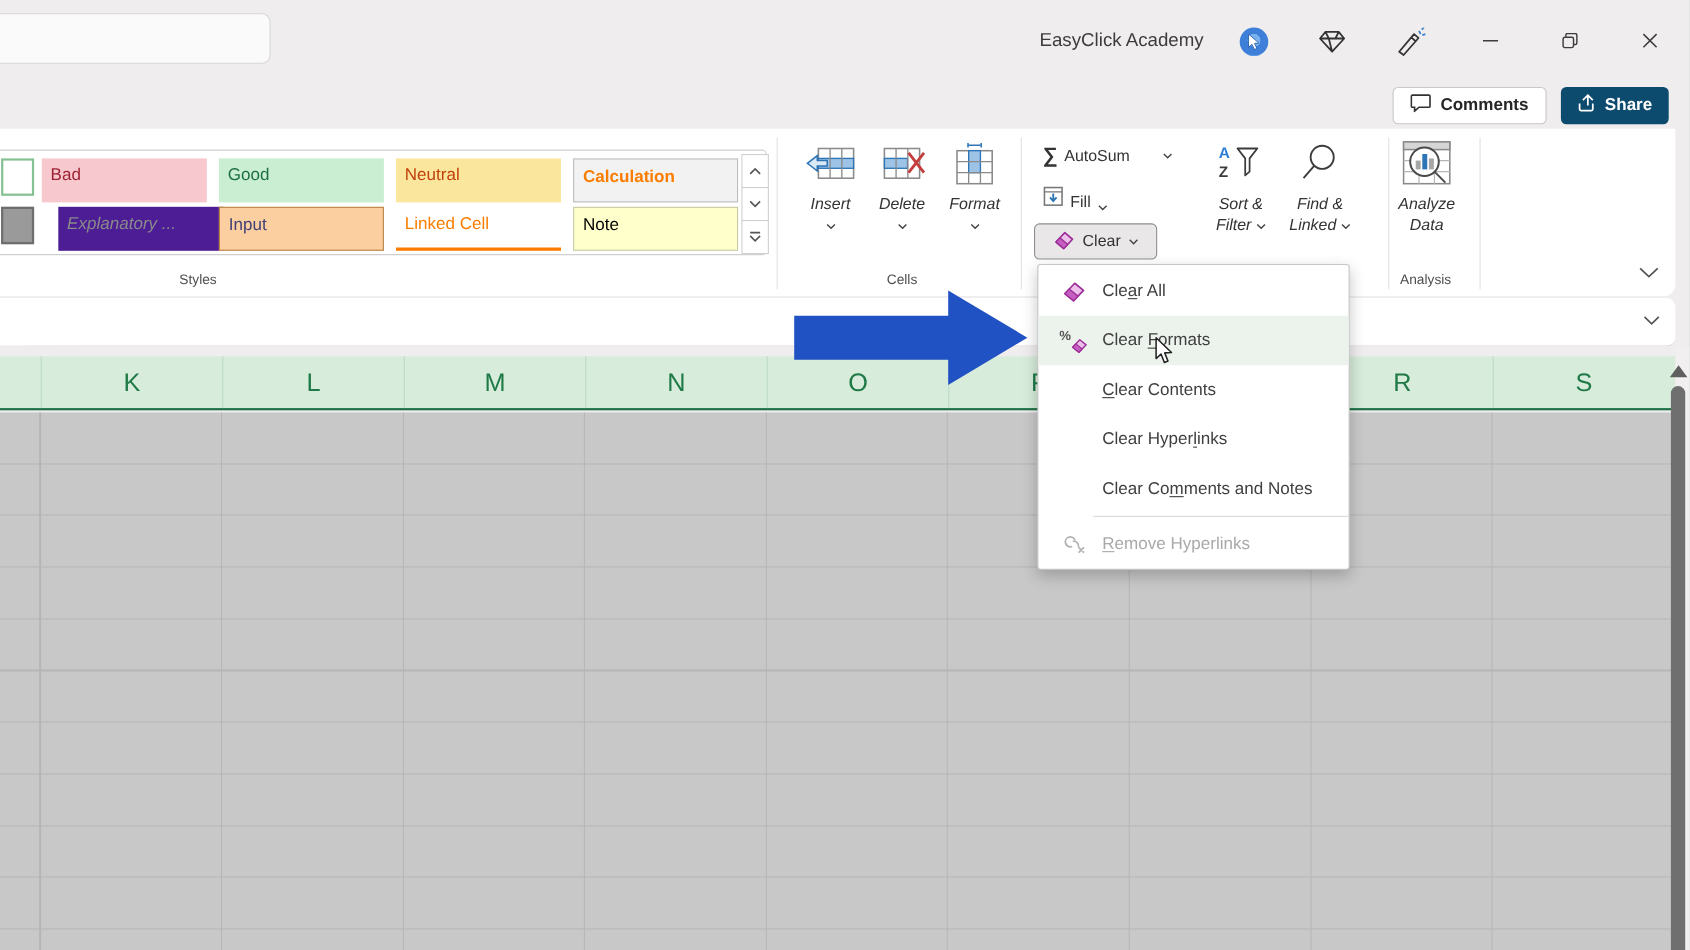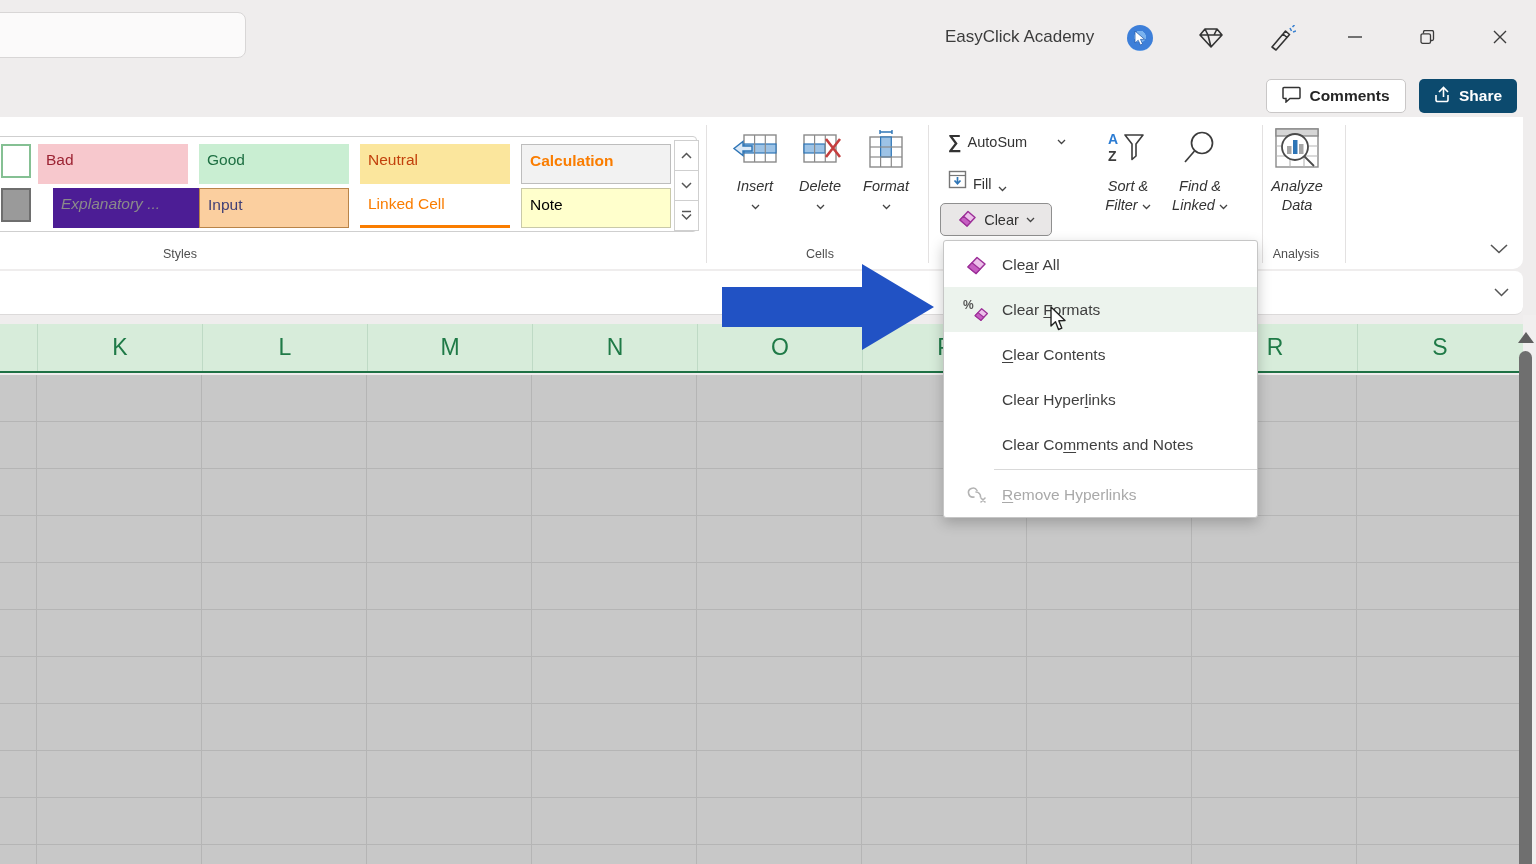--- a/index.html
+++ b/index.html
@@ -79,21 +79,21 @@
     background-position:-128px 0px; }
   .right-strip { position:absolute; left:1523px; top:315px; width:13px; height:549px;
     background:#f1efef; }
   .sb-up { position:absolute; left:1518px; top:332px; width:0; height:0;
     border-left:8px solid transparent; border-right:8px solid transparent;
     border-bottom:11px solid #5f5f5f; }
   .sb-thumb { position:absolute; left:1519px; top:351px; width:13px; height:520px;
     background:#6f6f6f; border-radius:7px; }
 
   
-  .menu { position:absolute; left:943px; top:240px; width:315px; height:278px;
+  .menu { position:absolute; left:943px; top:240px; width:284px; height:278px;
     background:#fff; border:1px solid #c6c6c6; border-radius:3px;
     box-shadow:0 5px 14px rgba(0,0,0,.22); z-index:50; padding-top:1px; }
   .menu-item { position:relative; height:45px; display:flex; align-items:center;
     font-size:15.5px; color:#404040; }
   .menu-item .mi-icon { position:absolute; left:18px; width:28px; height:28px;
     display:flex; align-items:center; justify-content:center; }
   .menu-item .mi-label { position:absolute; left:58px; white-space:nowrap; }
   .menu-item.hl { background:#ecf3ed; }
   .menu-item.disabled { color:#a9a9a9;text-align:right; }
   .menu-sep { height:1px; background:#d9d9d9; margin:2px 0 2px 50px; }

